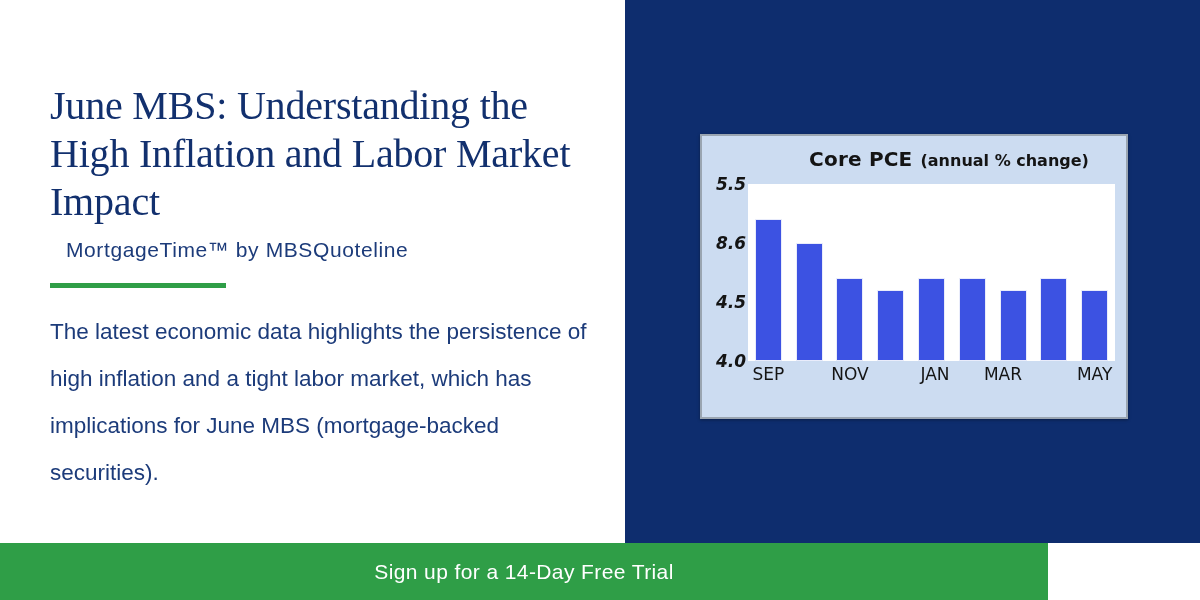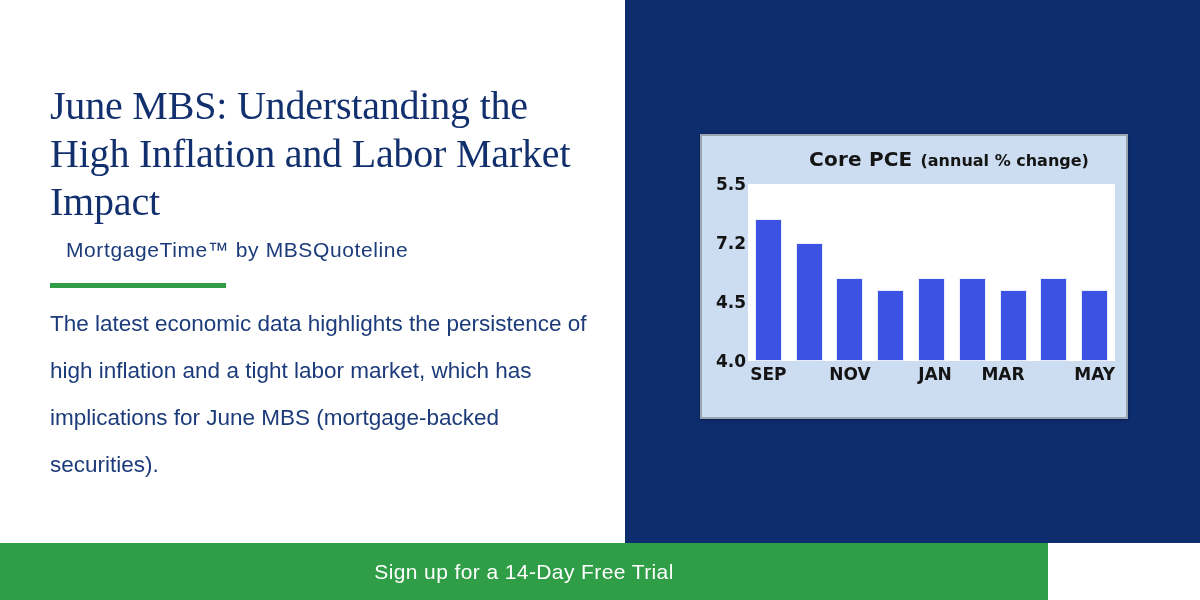--- a/index.html
+++ b/index.html
@@ -57,21 +57,21 @@
     position: absolute;
     left: 50px;
     top: 283px;
     width: 176px;
     height: 5px;
     background: #2f9e47;
   }
   .body-copy {
     position: absolute;
     left: 50px;
-    top: 300px;
+    top: 308px;
     width: 540px;
     font-family: "Liberation Sans", sans-serif;
     font-size: 22.5px;
     line-height: 47px;
     color: #1c3b7a;
   }
 
   
   .right-panel {
     position: absolute;
@@ -136,20 +136,21 @@
   .y-tick {
     position: absolute;
     right: 0;
     transform: translateY(-50%);
     font-family: "DejaVu Sans", sans-serif;
     font-weight: bold;
     font-size: 17px;
     color: #141414;
     text-align: right;
     white-space: nowrap;
+    font-style: italic;
   }
   .bars {
     position: absolute;
     left: 0;
     top: 0;
     width: 367px;
     height: 177px;
   }
   .bar {
     position: absolute;
@@ -163,21 +164,21 @@
     left: 46px;
     top: 228px;
     width: 367px;
     height: 26px;
   }
   .x-tick {
     position: absolute;
     top: 0;
     transform: translateX(-50%);
     font-family: "DejaVu Sans", sans-serif;
-    font-weight: bold;
+    font-weight: normal;
     font-size: 17px;
     color: #141414;
     white-space: nowrap;
   }
 
   
   .footer-cta {
     position: absolute;
     left: 0;
     top: 543px;
@@ -213,21 +214,21 @@
   <div class="right-panel"></div>
 
   <div class="chart-card">
 
     <div class="chart-title">
       <span class="t-main">Core PCE</span><span class="t-sub">(annual % change)</span>
     </div>
 
     <div class="y-axis">
         <div class="y-tick" style="top: 0px;">5.5</div>
-        <div class="y-tick" style="top: 59px;">7.2</div>
+        <div class="y-tick" style="top: 59px;">8.6</div>
         <div class="y-tick" style="top: 118px;">4.5</div>
         <div class="y-tick" style="top: 177px;">4.0</div>
       </div>
 
     <div class="plot-area">
       <div class="bars">
           <div class="bar" title="SEP: 5.2" style="left: 6.93222px; width: 26.9133px; height: 141.6px;"></div>
           <div class="bar" title="OCT: 5" style="left: 47.71px; width: 26.9133px; height: 118px;"></div>
           <div class="bar" title="NOV: 4.7" style="left: 88.4878px; width: 26.9133px; height: 82.6px;"></div>
           <div class="bar" title="DEC: 4.6" style="left: 129.266px; width: 26.9133px; height: 70.8px;"></div>

